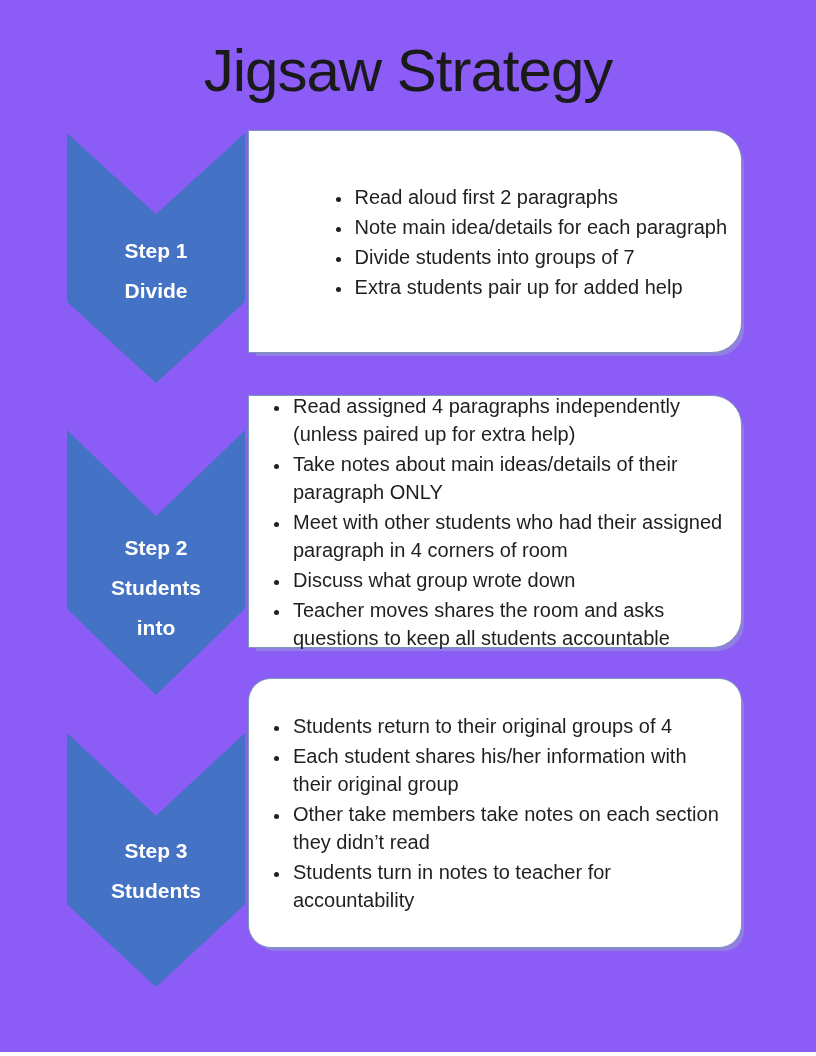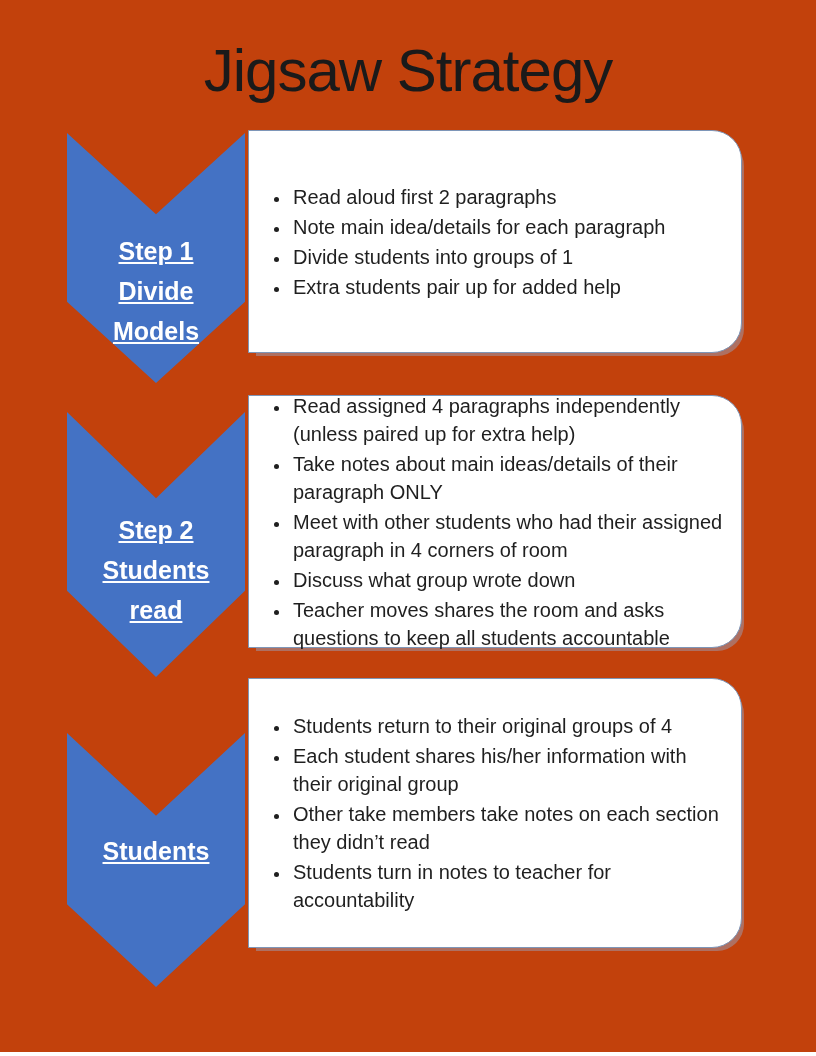--- a/index.html
+++ b/index.html
@@ -1,20 +1,20 @@
 <!DOCTYPE html>
 <html><head>
 <meta charset="utf-8">
 <style>
   * { margin:0; padding:0; box-sizing:border-box; }
   html,body { background:#ffffff; }
   .page {
     position:relative;
     width:816px; height:1052px;
-    background:#c2410c;
+    background:#8b5cf6;
     font-family:"Liberation Sans", sans-serif;
     overflow:hidden;
   }
   .title {
     position:absolute;
     left:0; top:36px; width:100%;
     text-align:center;
     font-size:60px;
     font-weight:400;
     color:#1a1a1a;
@@ -27,46 +27,45 @@
     z-index:2;
   }
   .chevron svg { position:absolute; left:0; top:0; width:100%; height:100%; display:block; }
   .chevron-label {
     position:relative;
     z-index:3;
     padding-top:98px;
     width:100%;
     text-align:center;
     color:#ffffff;
-    font-size:25px;
+    font-size:21px;
     font-weight:700;
     line-height:40px;
-    text-decoration:underline;
   }
   .c1 { left:67px; top:133px; height:250px; }
-  .c2 { left:67px; top:412px; height:265px; }
+  .c2 { left:67px; top:430px; height:265px; }
   .c3 { left:67px; top:733px; height:254px; }
   
   .box {
     position:absolute;
     left:248px;
     width:494px;
     background:#ffffff;
     border:1.5px solid #7e96b8;
     border-radius:0 30px 30px 0;
     box-shadow:5px 6px 0 -3px rgba(150,170,205,0.45);
     display:flex;
     flex-direction:column;
     justify-content:center;
     padding:6px 14px 6px 12px;
     z-index:1;
   }
-  .b1 { top:130px; height:223px; }
+  .b1 { top:130px; height:223px;align-items:flex-end; }
   .b2 { top:395px; height:253px; }
-  .b3 { top:678px; height:270px; }
+  .b3 { top:678px; height:270px;border-radius:23px; }
   .box ul {
     list-style:disc;
     padding-left:30px;
     color:#1f1f1f;
     font-size:20px;
   }
   .box li {
     line-height:28px;
     margin:2px 0;
     padding-left:2px;
@@ -81,57 +80,57 @@
 
   <h1 class="title">Jigsaw Strategy</h1>
 
   <div class="chevron c1">
     <svg viewBox="0 0 178 255" preserveAspectRatio="none">
       <polygon points="0,0 89,83 178,0 178,172 89,255 0,172" fill="#4472C4"></polygon>
     </svg>
     <div class="chevron-label">
       <div>Step 1</div>
       <div>Divide</div>
-      <div>Models</div>
     </div>
   </div>
   <div class="box b1">
     <ul>
       <li>Read aloud first 2 paragraphs</li>
       <li>Note main idea/details for each paragraph</li>
-      <li>Divide students into groups of 1</li>
+      <li>Divide students into groups of 7</li>
       <li>Extra students pair up for added help</li>
     </ul>
   </div>
 
   <div class="chevron c2">
     <svg viewBox="0 0 178 255" preserveAspectRatio="none">
       <polygon points="0,0 89,83 178,0 178,172 89,255 0,172" fill="#4472C4"></polygon>
     </svg>
     <div class="chevron-label">
       <div>Step 2</div>
       <div>Students</div>
-      <div>read</div>
+      <div>into</div>
     </div>
   </div>
   <div class="box b2">
     <ul>
       <li>Read assigned 4 paragraphs independently (unless paired up for extra help)</li>
       <li>Take notes about main ideas/details of their paragraph ONLY</li>
       <li>Meet with other students who had their assigned paragraph in 4 corners of room</li>
       <li>Discuss what group wrote down</li>
       <li>Teacher moves shares the room and asks questions to keep all students accountable</li>
     </ul>
   </div>
 
   <div class="chevron c3">
     <svg viewBox="0 0 178 255" preserveAspectRatio="none">
       <polygon points="0,0 89,83 178,0 178,172 89,255 0,172" fill="#4472C4"></polygon>
     </svg>
     <div class="chevron-label">
+      <div>Step 3</div>
       <div>Students</div>
     </div>
   </div>
   <div class="box b3">
     <ul>
       <li>Students return to their original groups of 4</li>
       <li>Each student shares his/her information with their original group</li>
       <li>Other take members take notes on each section they didn’t read</li>
       <li>Students turn in notes to teacher for accountability</li>
     </ul>

